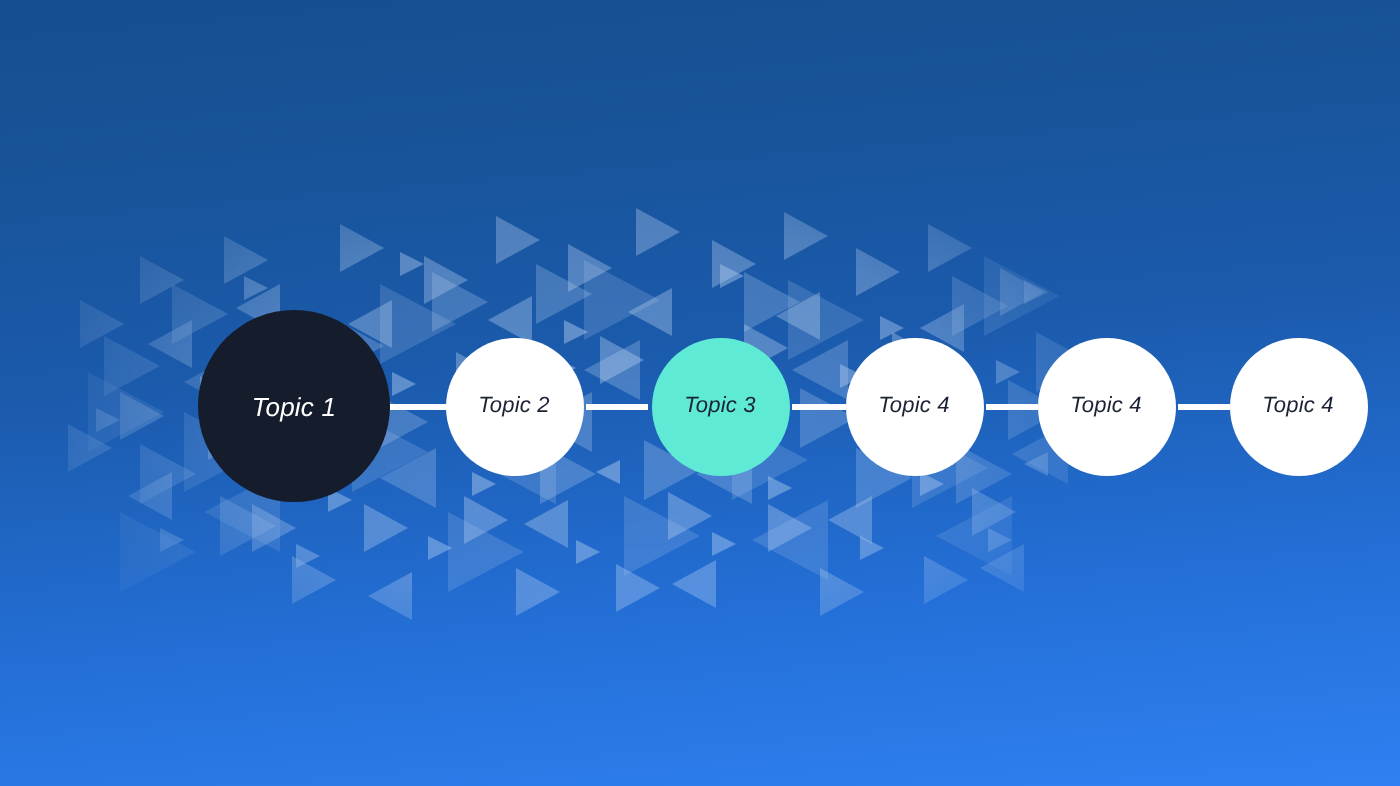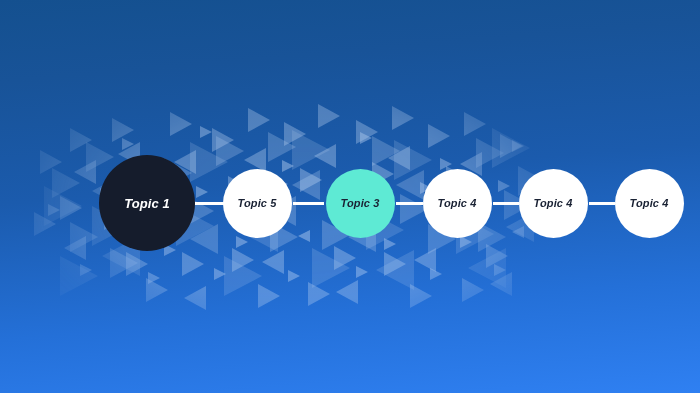--- a/index.html
+++ b/index.html
@@ -32,21 +32,21 @@
   .node {
     position: absolute;
     border-radius: 50%;
     display: flex;
     align-items: center;
     justify-content: center;
     box-sizing: border-box;
   }
   .node-label {
     font-style: italic;
-    font-weight: bold;
+    font-weight: normal;
     letter-spacing: 0.1px;
     white-space: nowrap;
     text-align: left;
     line-height: 1;
   }
   .connector {
     position: absolute;
     background: #ffffff;
     height: 3px;
     border-radius: 0;
@@ -205,21 +205,21 @@
     <div class="connector" style="left:293px; top:202px; width:31px;"></div>
     <div class="connector" style="left:396px; top:202px; width:27px;"></div>
     <div class="connector" style="left:493px; top:202px; width:26px;"></div>
     <div class="connector" style="left:589px; top:202px; width:26px;"></div>
 
     <div class="node" style="left:99px; top:155px; width:96px; height:96px; background:#151c2c;">
       <span class="node-label" style="color:#ffffff; font-size:13px;">Topic 1</span>
     </div>
 
     <div class="node" style="left:222.5px; top:168.5px; width:69px; height:69px; background:#ffffff;">
-      <span class="node-label" style="color:#1a2234; font-size:11px;">Topic 5</span>
+      <span class="node-label" style="color:#1a2234; font-size:11px;">Topic 2</span>
     </div>
 
     <div class="node" style="left:325.5px; top:168.5px; width:69px; height:69px; background:#5eead4;">
       <span class="node-label" style="color:#1a2234; font-size:11px;">Topic 3</span>
     </div>
 
     <div class="node" style="left:422.5px; top:168.5px; width:69px; height:69px; background:#ffffff;">
       <span class="node-label" style="color:#1a2234; font-size:11px;">Topic 4</span>
     </div>
 

